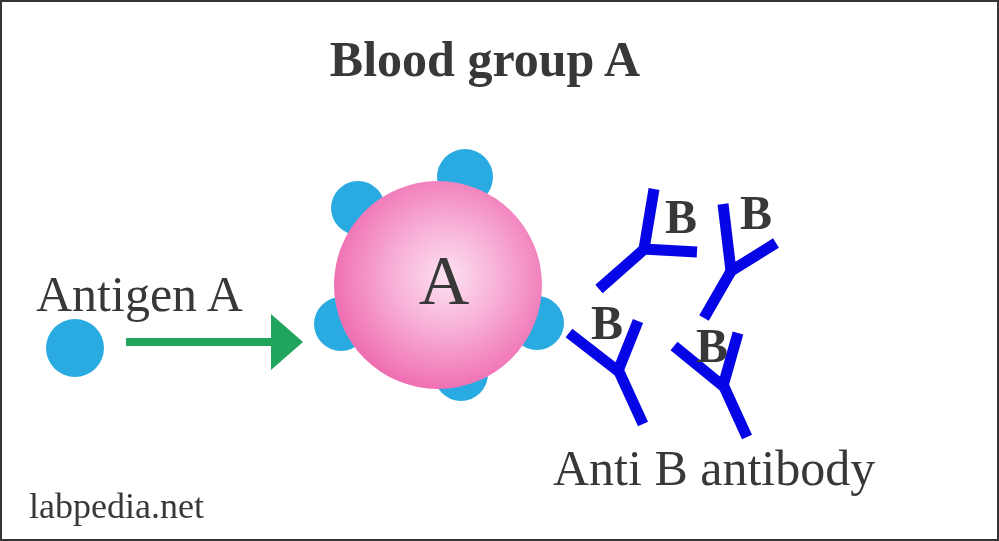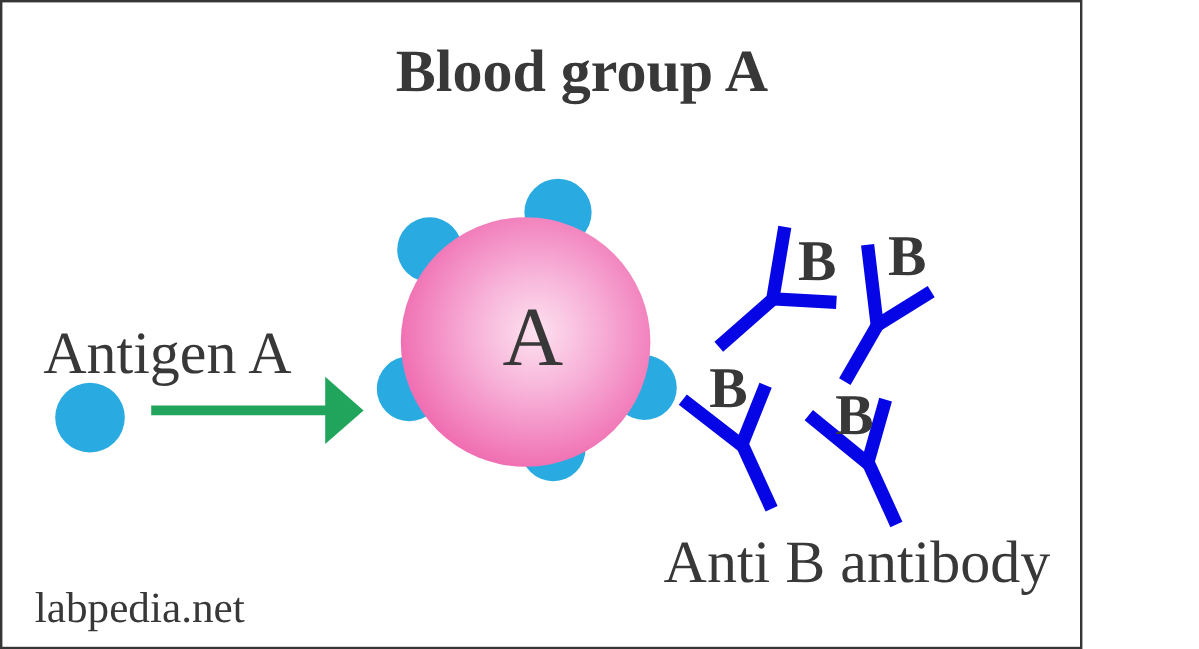--- a/index.html
+++ b/index.html
@@ -1,18 +1,18 @@
 <!DOCTYPE html>
 <html><head>
 <meta charset="utf-8">
 <style>
   html, body { margin: 0; padding: 0; background: #fff; }
   .frame {
     position: relative;
-    width: 902px; height: 541px;
+    width: 999px; height: 541px;
     box-sizing: border-box;
     border: 2px solid #363636;
     background: #ffffff;
     font-family: "Liberation Serif", serif;
     overflow: hidden;
   }
   svg { display: block; }
   text { fill: #383838; }
   .title-text { font-weight: bold; font-size: 50px; }
   .label-text { font-size: 50px; }

